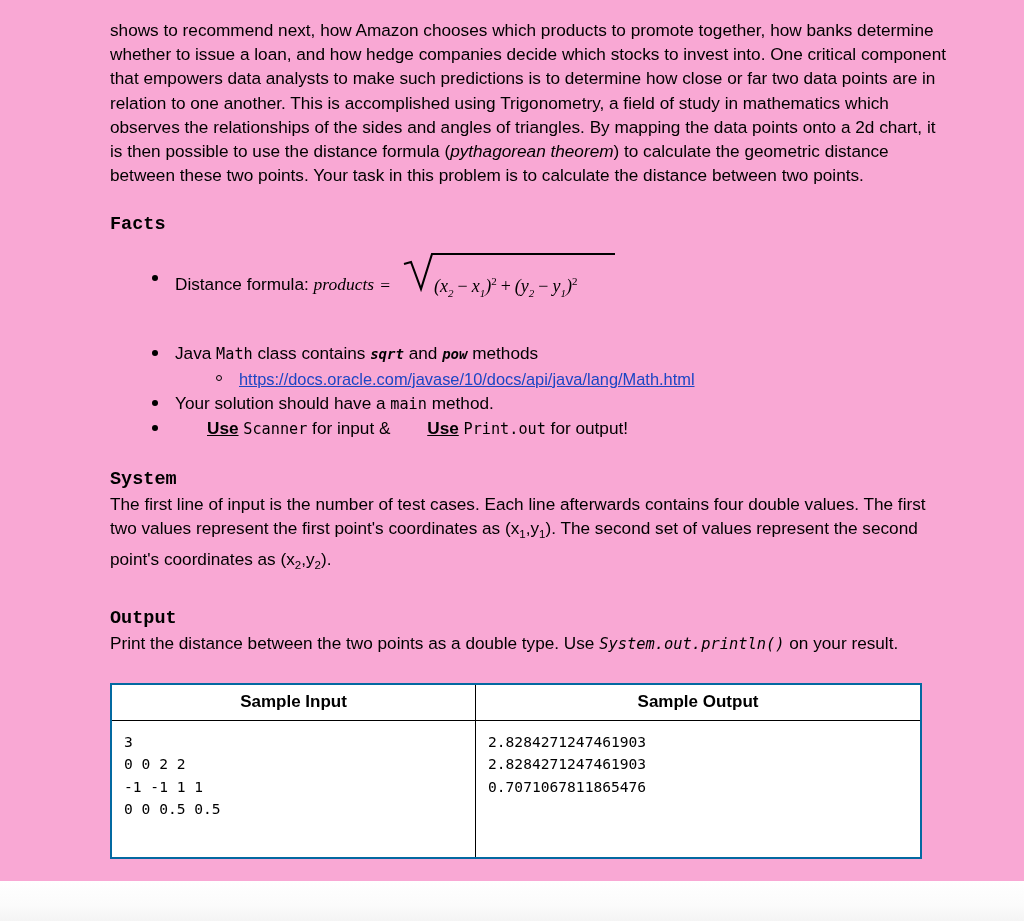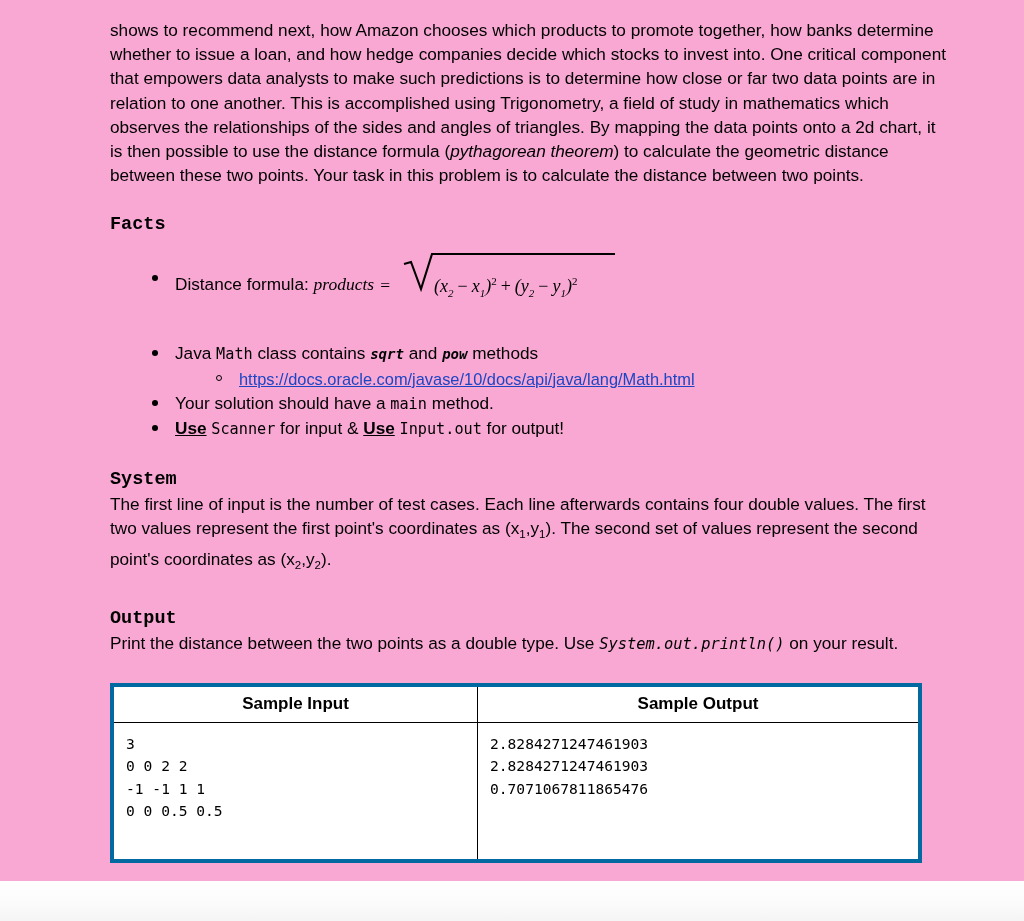--- a/index.html
+++ b/index.html
@@ -110,20 +110,21 @@
   }
   .mono-italic {
     font-family: "DejaVu Sans Mono", monospace;
     font-size: 15.4px;
     font-style: italic;
   }
   .emph-italic { font-style: italic; }
   .use-word {
     font-weight: bold;
     text-decoration: underline;
+    margin-left: 32px;
   }
   a.doc-link {
     color: #1b45c4;
     text-decoration: underline;
     font-size: 16.4px;
     text-align: center;
   }
 
   
   .formula-row {
@@ -188,21 +189,21 @@
     font-size: 11px;
     font-style: normal;
   }
   .op-sp { padding: 0 4px; font-style: normal; }
 
   
   .sample-table {
     border-collapse: collapse;
     width: 812px;
     table-layout: fixed;
-    border: 4px solid #0369a1;
+    border: 2px solid #0369a1;
   }
   .sample-table th {
     border: 1px solid #000;
     font-size: 17px;
     font-weight: bold;
     padding: 7px 0 8px 0;
     text-align: center;
     background: #ffffff;
   }
   .sample-table td {
@@ -252,21 +253,21 @@
       <li class="fact-item">
         <span class="bullet-dot"></span><span>Java </span><span class="mono">Math</span><span> class contains </span><span class="mono-italic-bold">sqrt</span><span> and </span><span class="mono-italic-bold">pow</span><span> methods</span>
       </li>
       <li class="sub-item">
         <span class="bullet-ring"></span><a class="doc-link" href="#">https://docs.oracle.com/javase/10/docs/api/java/lang/Math.html</a>
       </li>
       <li class="fact-item">
         <span class="bullet-dot"></span><span>Your solution should  have a </span><span class="mono">main</span><span> method.</span>
       </li>
       <li class="fact-item">
-        <span class="bullet-dot"></span><span class="use-word">Use</span> <span class="mono">Scanner</span><span> for input &amp; </span><span class="use-word">Use</span> <span class="mono">Input.out</span><span> for output!</span>
+        <span class="bullet-dot"></span><span class="use-word">Use</span> <span class="mono">Scanner</span><span> for input &amp; </span><span class="use-word">Use</span> <span class="mono">Print.out</span><span> for output!</span>
       </li>
     </ul>
 
     <div class="spacer-before-input"></div>
 
     <h2 class="section-head">System</h2>
     <p class="body-text"><span>The first line of input is the number of test cases. Each line afterwards contains four double values. The first two values represent the first point's coordinates as (x</span><sub class="coord">1</sub><span>,y</span><sub class="coord">1</sub><span>). The second set of values represent the second point's coordinates as (x</span><sub class="coord">2</sub><span>,y</span><sub class="coord">2</sub><span>).</span></p>
 
     <div class="spacer-before-output"></div>
 

